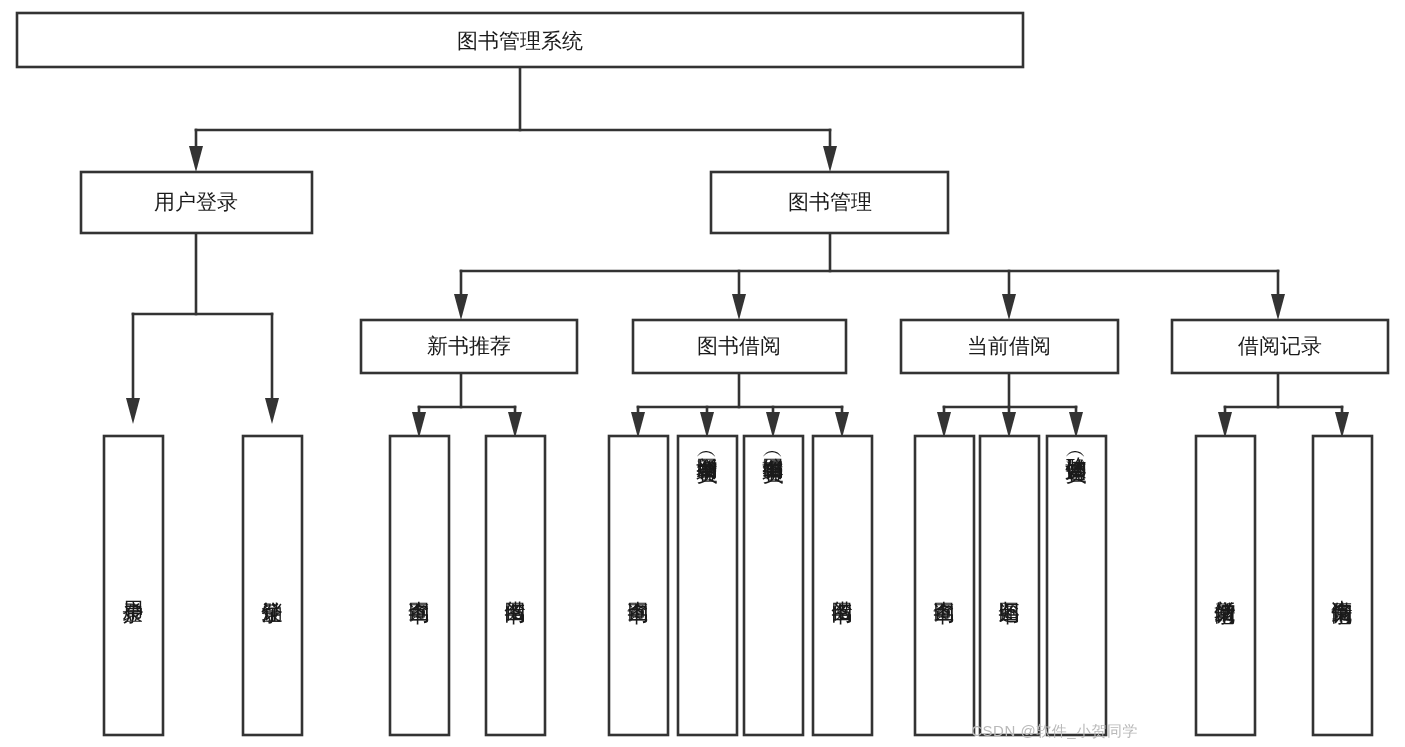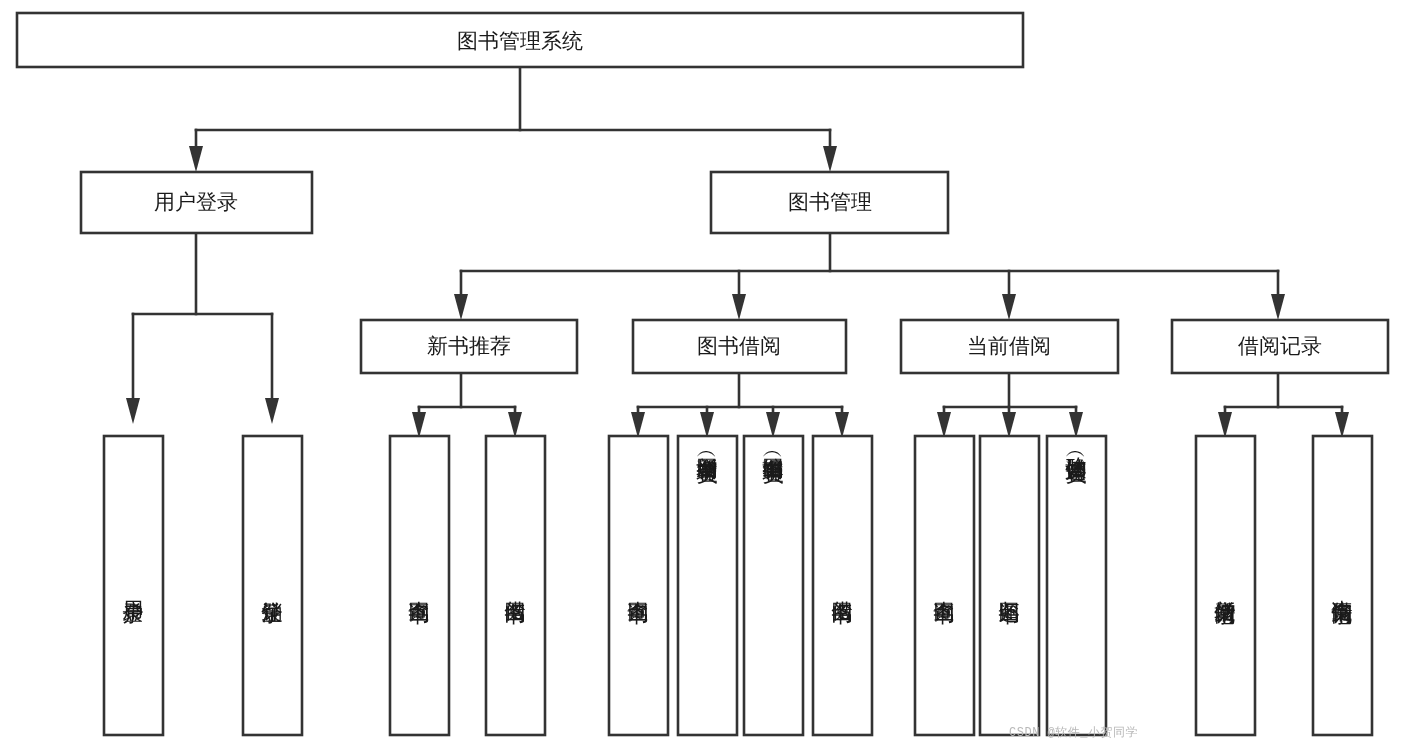--- a/index.html
+++ b/index.html
@@ -63,22 +63,22 @@
     position: absolute;
     display: flex;
     align-items: center;
     justify-content: center;
     pointer-events: none;
   }
   .watermark {
     position: absolute;
     right: 8px;
     bottom: 6px;
-    font-family: Liberation Mono, monospace;
-    font-size: 12px;
+    font-family: Liberation Sans, sans-serif;
+    font-size: 15px;
     color: #b9b9b9;
     letter-spacing: 0.5px;
     white-space: nowrap;
   }
 </style>
 </head>
 <body>
 
 <div id="diagram-root">
 

